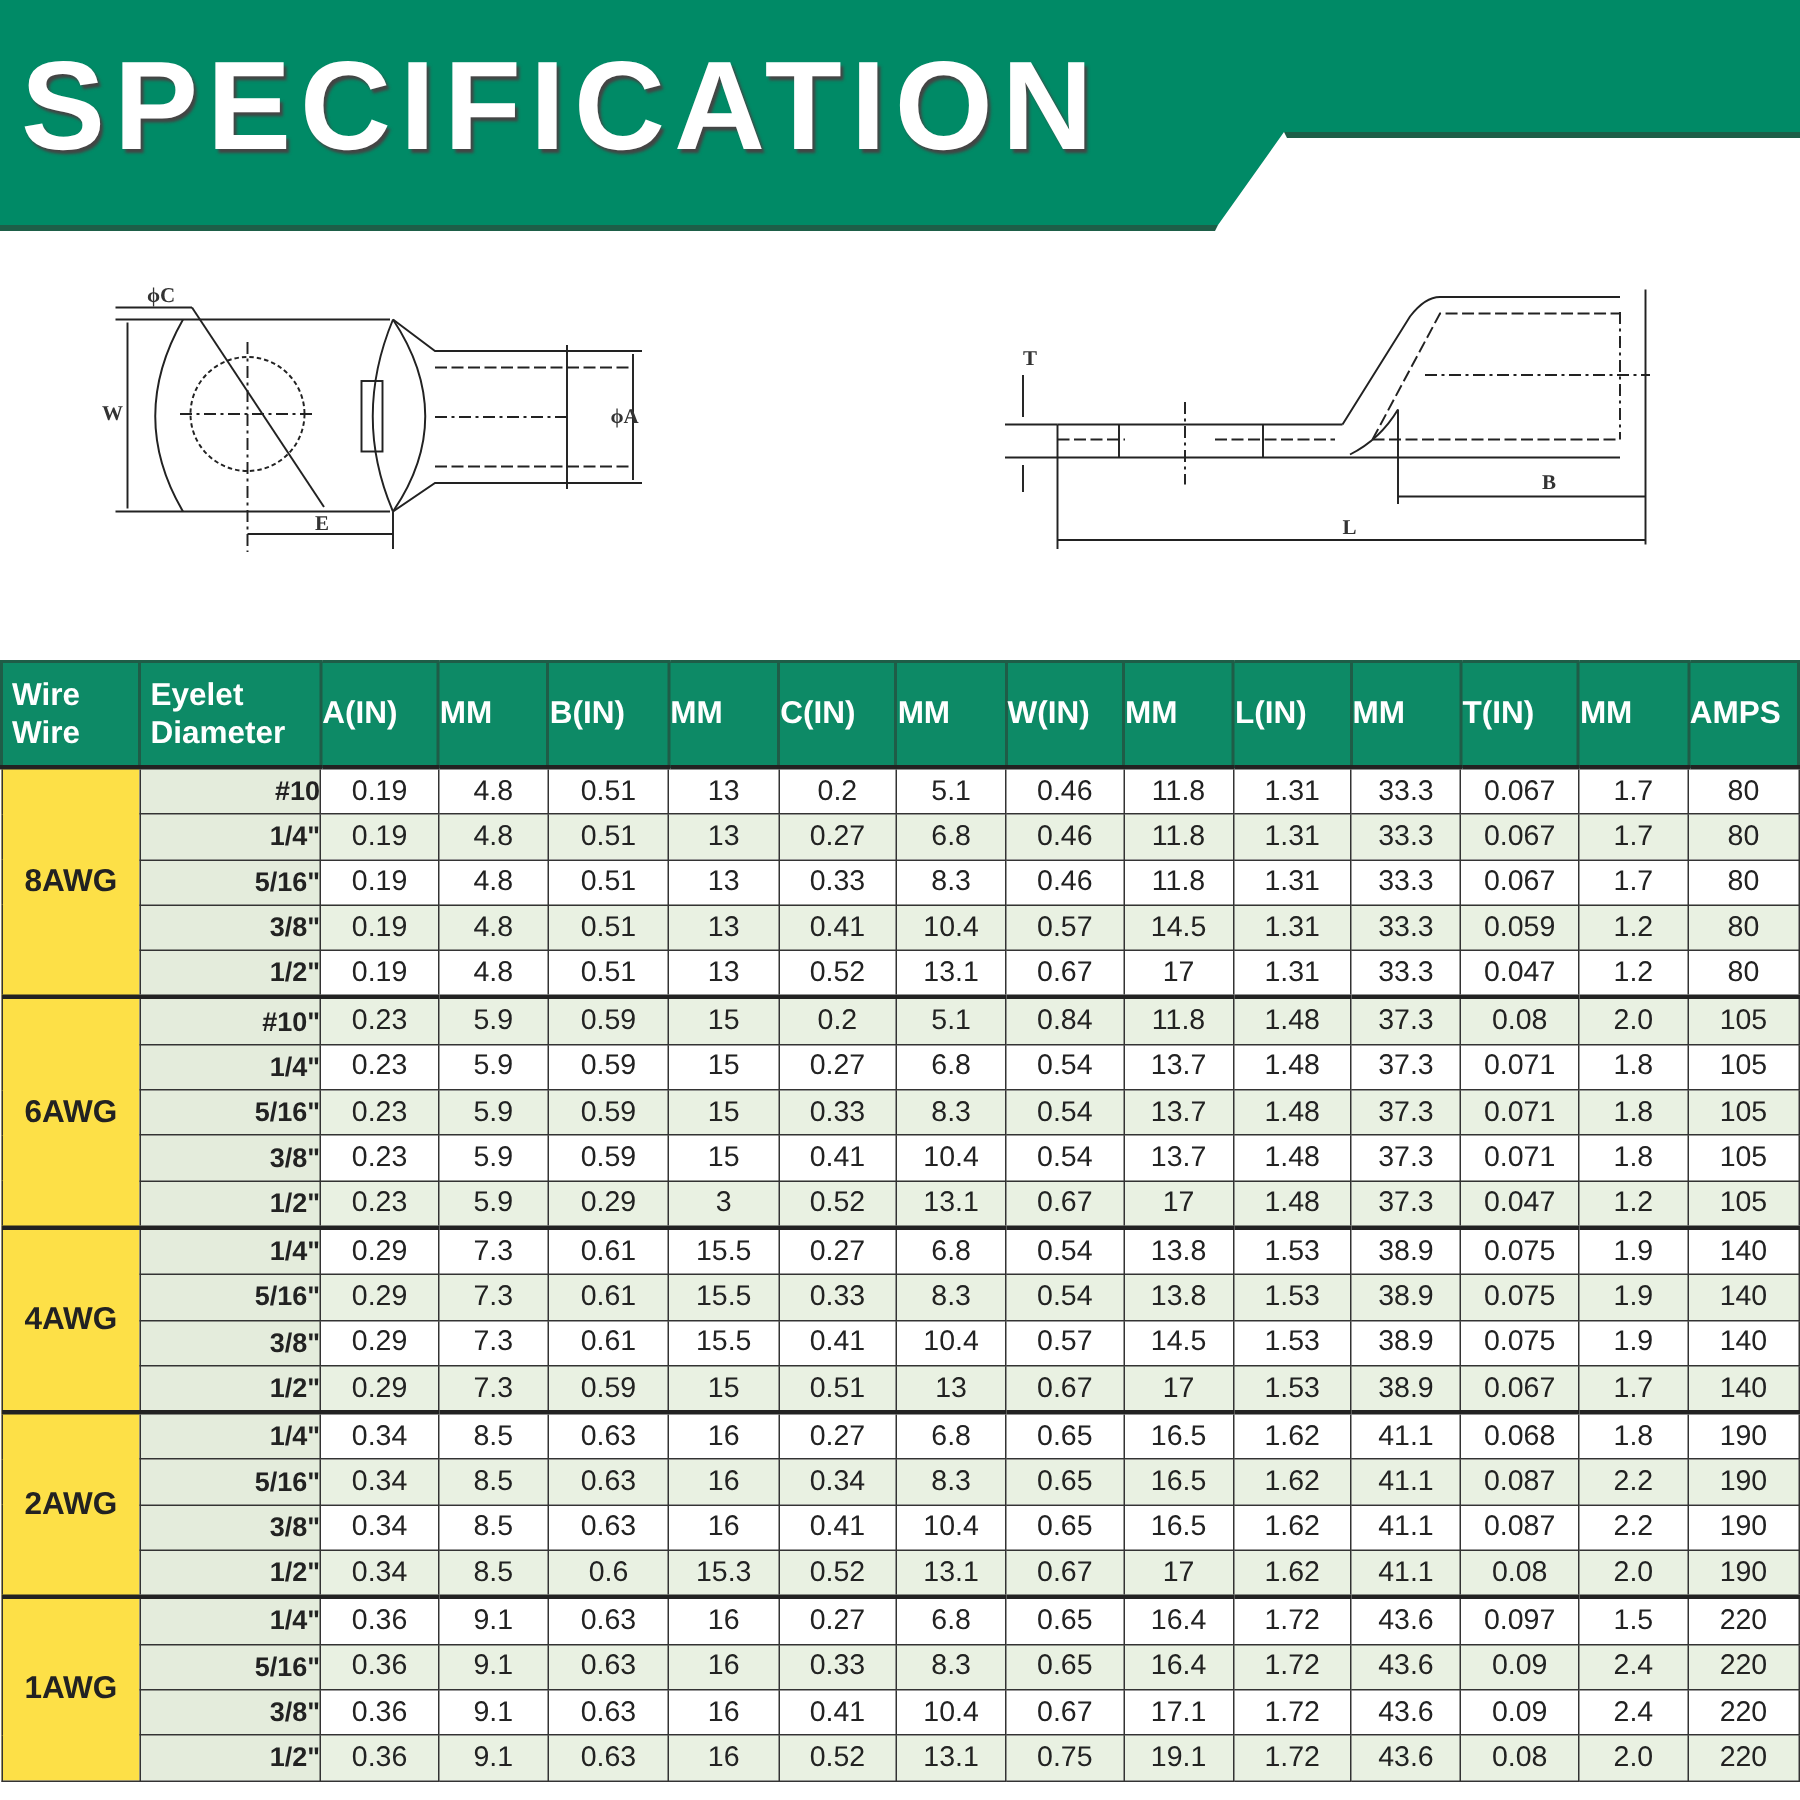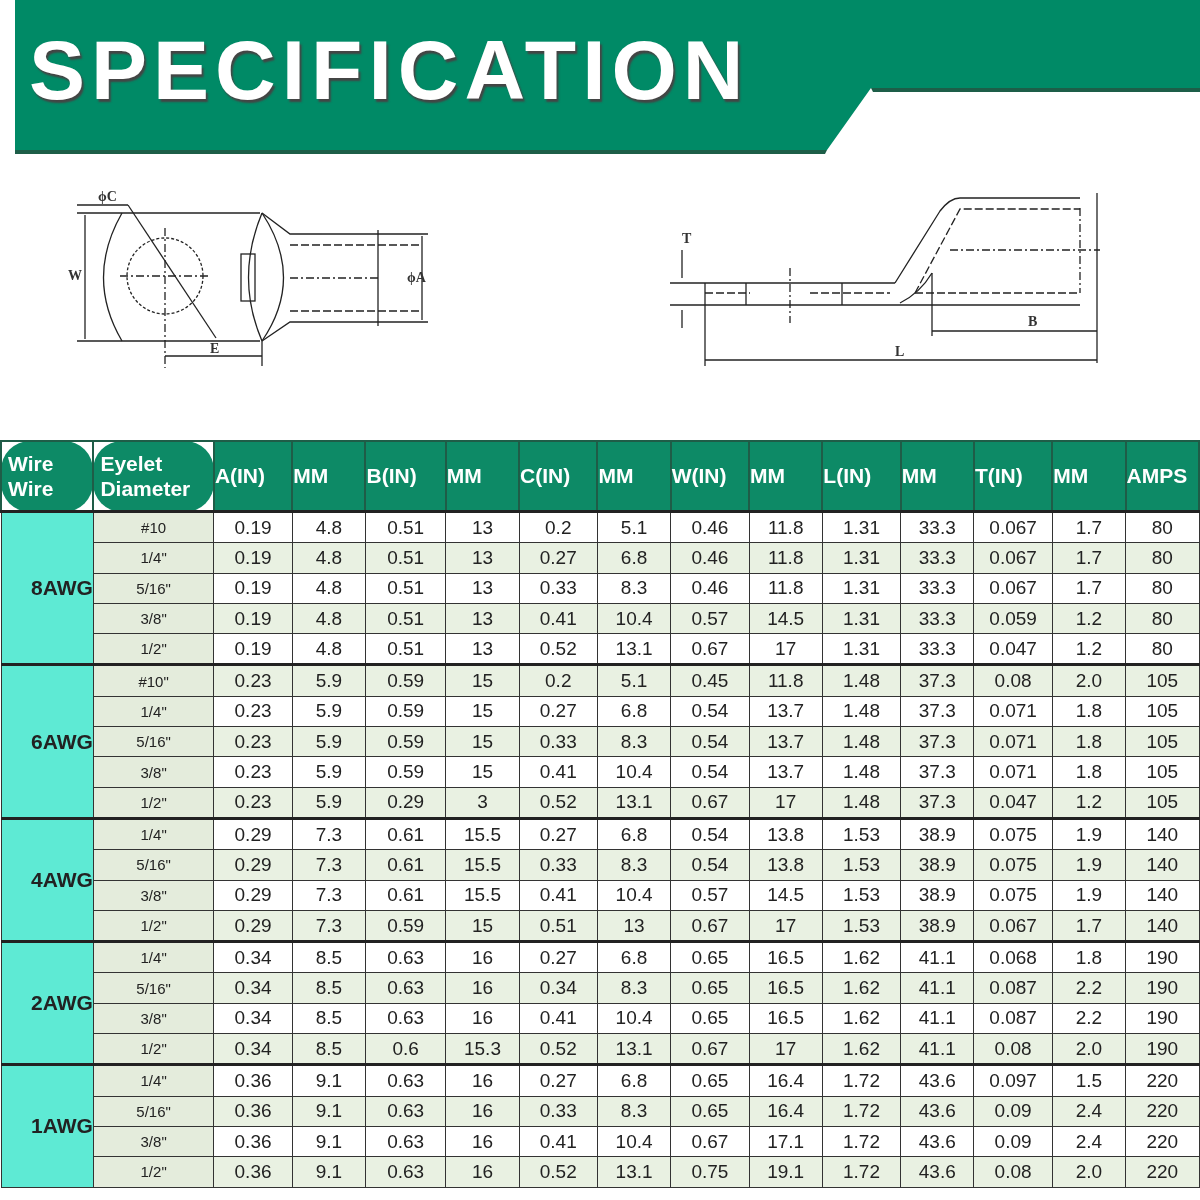--- a/index.html
+++ b/index.html
@@ -1,27 +1,27 @@
 <!DOCTYPE html>
 <html><head>
 <meta charset="utf-8">
 <style>
   html, body { margin:0; padding:0; }
   body { width:1200px; height:1200px; overflow:hidden; background:#ffffff; font-family:"Liberation Sans", sans-serif; position:relative; }
-  .banner { position:absolute; left:0; top:0; width:1100px; height:160px;margin-left:15px; }
+  .banner { position:absolute; left:0; top:0; width:1100px; height:160px; }
   .banner svg { position:absolute; left:0; top:0; }
   .banner-title { position:absolute; left:14px; top:28px; font-family:"Liberation Sans", sans-serif; font-weight:bold; font-size:84px; letter-spacing:6px; color:#ffffff; text-shadow:2px 3px 2px #444; line-height:1; }
   .diagram { position:absolute; top:168px;font-weight:bold; }
   .diag-label { font-family:"Liberation Serif", serif; font-size:14px; fill:#333; }
   table.spec { position:absolute; left:0; top:440px; width:1200px; border-collapse:collapse; table-layout:fixed; }
   table.spec th { background:#0d8a66; color:#ffffff; font-weight:bold; font-size:21px; height:68px; border:2px solid #1f5c47; text-align:left; padding:0; line-height:1.2; }
-  table.spec th.left { text-align:left; padding-left:6px;border-radius:29px; }
+  table.spec th.left { text-align:left; padding-left:6px; }
   table.spec td { height:29.3px; border:1.5px solid #333; text-align:center; font-size:19px; color:#222; padding:0; }
-  table.spec td.wire { background:#5eead4; font-weight:bold; font-size:21px; color:#222;text-align:right; }
-  table.spec td.eyelet { background:#e4ecdc; font-weight:normal; font-size:15px; color:#222; }
+  table.spec td.wire { background:#fde047; font-weight:bold; font-size:21px; color:#222; }
+  table.spec td.eyelet { background:#e4ecdc; font-weight:bold; font-size:18px; color:#222;text-align:right; }
   table.spec tr.alt td.val { background:#e9f1e2; }
   table.spec tr.norm td.val { background:#ffffff; }
   table.spec tr.group-start td { border-top:3px solid #222; }
 </style>
 </head>
 <body>
 
 <div class="banner">
   <svg width="1200" height="160">
     <polygon points="0,0 1200,0 1200,88 856,88 812,150 0,150" fill="#008a66"></polygon>
@@ -220,21 +220,21 @@
       </tr>
       <tr class="alt group-start">
         <td class="wire" rowspan="5">6AWG</td>
         <td class="eyelet">#10"</td>
         <td class="val">0.23</td>
         <td class="val">5.9</td>
         <td class="val">0.59</td>
         <td class="val">15</td>
         <td class="val">0.2</td>
         <td class="val">5.1</td>
-        <td class="val">0.45</td>
+        <td class="val">0.84</td>
         <td class="val">11.8</td>
         <td class="val">1.48</td>
         <td class="val">37.3</td>
         <td class="val">0.08</td>
         <td class="val">2.0</td>
         <td class="val">105</td>
       </tr>
       <tr class="norm">
         <td class="eyelet">1/4"</td>
         <td class="val">0.23</td>

